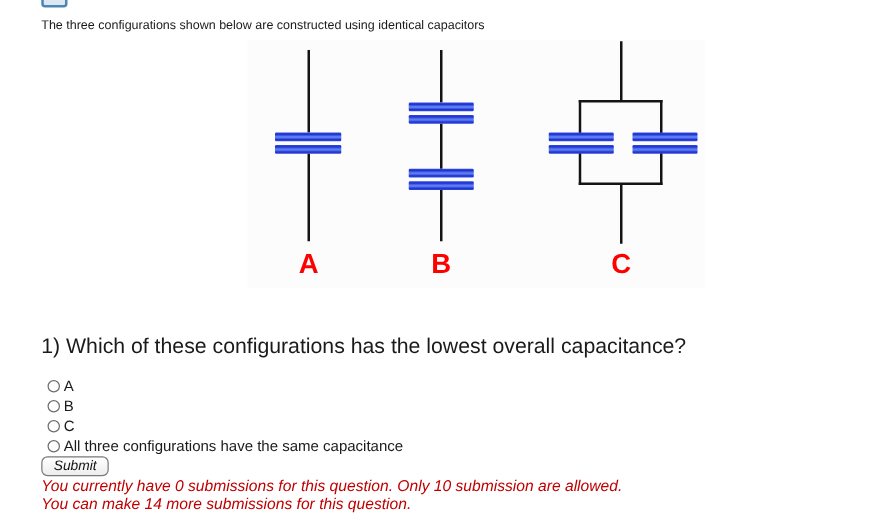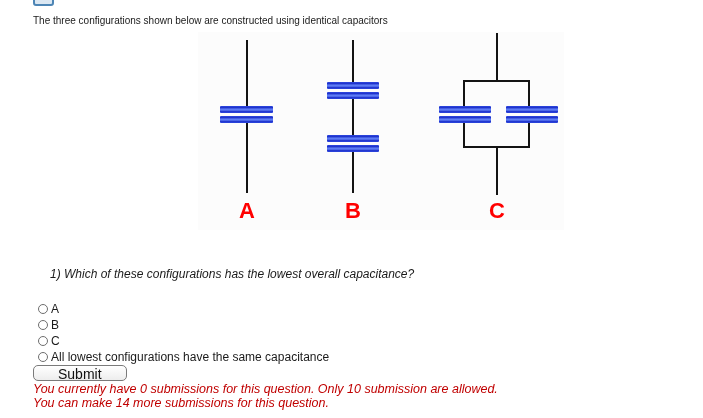--- a/index.html
+++ b/index.html
@@ -47,32 +47,32 @@
   #c-side-left-down  { left:265px; top:90px;  height:26px; }
   #c-side-right-up   { left:330px; top:48px;  height:27px; }
   #c-side-right-down { left:330px; top:90px;  height:26px; }
   #c-plate-l1        { left:241px; top:74px; }
   #c-plate-l2        { left:241px; top:84px; }
   #c-plate-r1        { left:308px; top:74px; }
   #c-plate-r2        { left:308px; top:84px; }
   #c-wire-bottom     { left:298px; top:116px; height:47px; }
   #c-label           { left:286px; }
 
-  #question { left:50px; top:267px; font-size:12px;font-style:italic; }
+  #question { left:33px; top:267px; font-size:17px; }
 
   #options { left:38px; top:301px; }
   .opt-row { display:flex; align-items:center; height:16px; }
   .radio { width:10px; height:10px; border:1.5px solid #6e6e6e; border-radius:50%;
            background:#ffffff; margin-right:3px; flex:0 0 auto; }
   .opt-label { font-size:12px; }
 
-  #submit-btn { left:33px; top:365px; height:16px; padding:0 24px;
-                font-family:"Liberation Sans", sans-serif; font-size:14px; color:#111;
+  #submit-btn { left:33px; top:365px; height:16px; padding:0 9px;
+                font-family:"Liberation Sans", sans-serif; font-size:11px; color:#111;
                 border:1.5px solid #7a7a7a; border-radius:5px;
-                background:linear-gradient(180deg,#ffffff 0%,#ededed 100%); }
+                background:linear-gradient(180deg,#ffffff 0%,#ededed 100%);font-style:italic; }
 
   .status-line { left:33px; color:#c00000; font-style:italic; font-size:12.5px;text-align:right; }
   #status-1 { top:382px; }
   #status-2 { top:396px; }
 </style>
 </head>
 <body>
 
 <div class="abs" id="clipped-btn"></div>
 
@@ -120,20 +120,20 @@
   <div class="opt-row">
     <span class="radio"></span>
     <span class="opt-label">B</span>
   </div>
   <div class="opt-row">
     <span class="radio"></span>
     <span class="opt-label">C</span>
   </div>
   <div class="opt-row">
     <span class="radio"></span>
-    <span class="opt-label">All lowest configurations have the same capacitance</span>
+    <span class="opt-label">All three configurations have the same capacitance</span>
   </div>
 </div>
 
 <button class="abs" id="submit-btn">Submit</button>
 
 <div class="abs status-line" id="status-1">You currently have 0 submissions for this question. Only 10 submission are allowed.</div>
 <div class="abs status-line" id="status-2">You can make 14 more submissions for this question.</div>
 
 </body></html>

